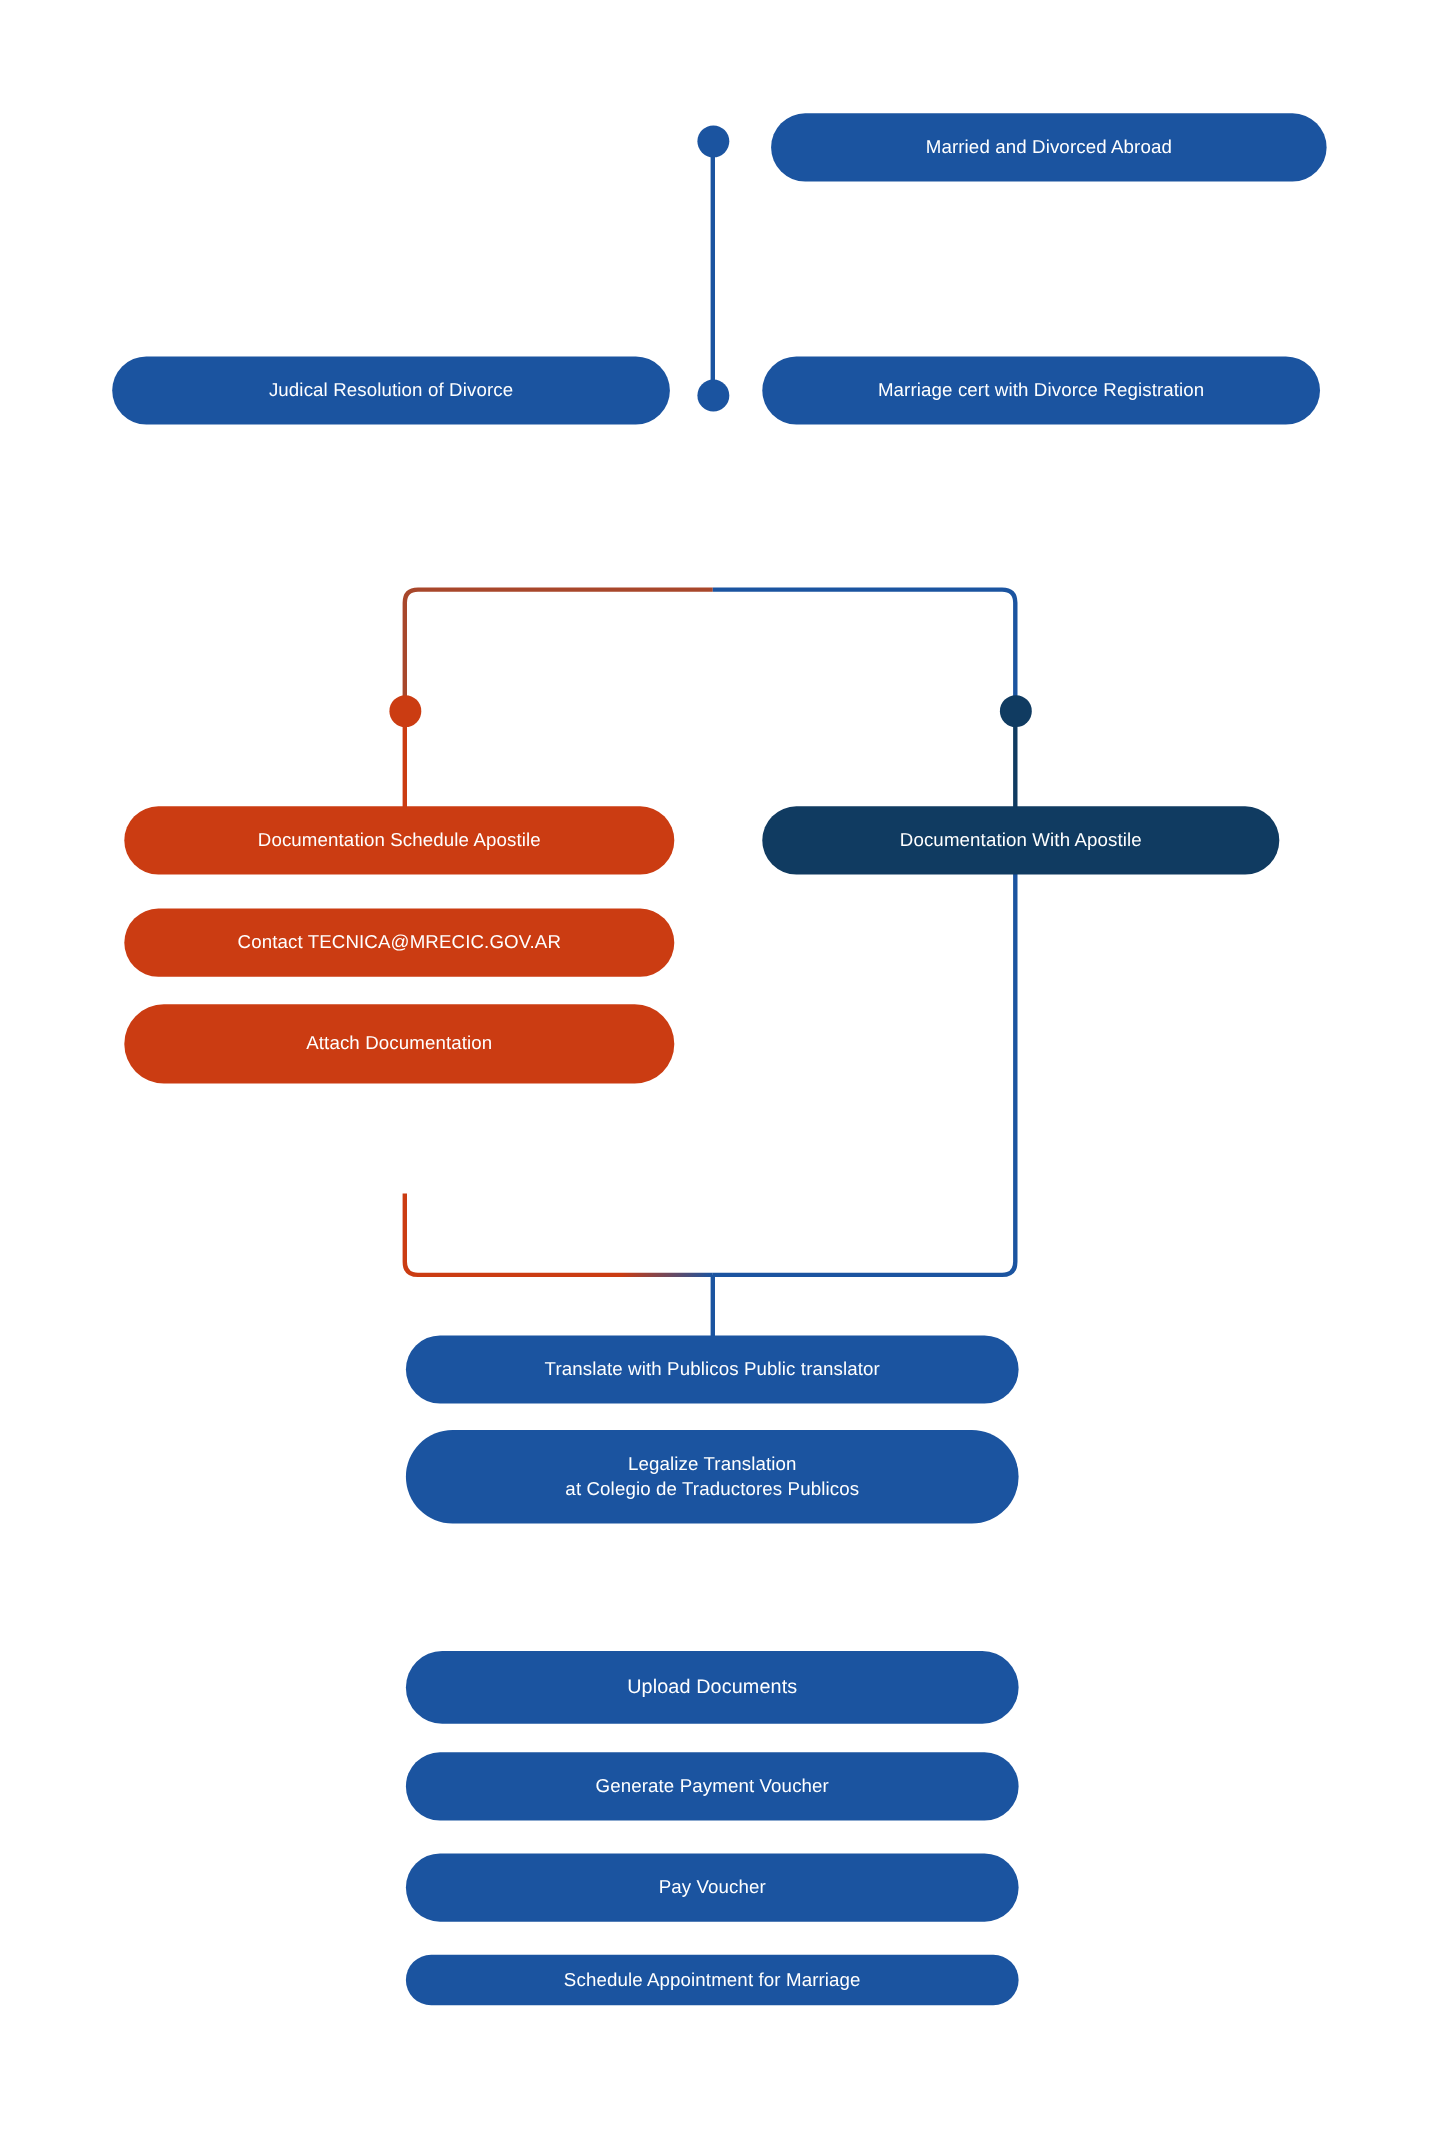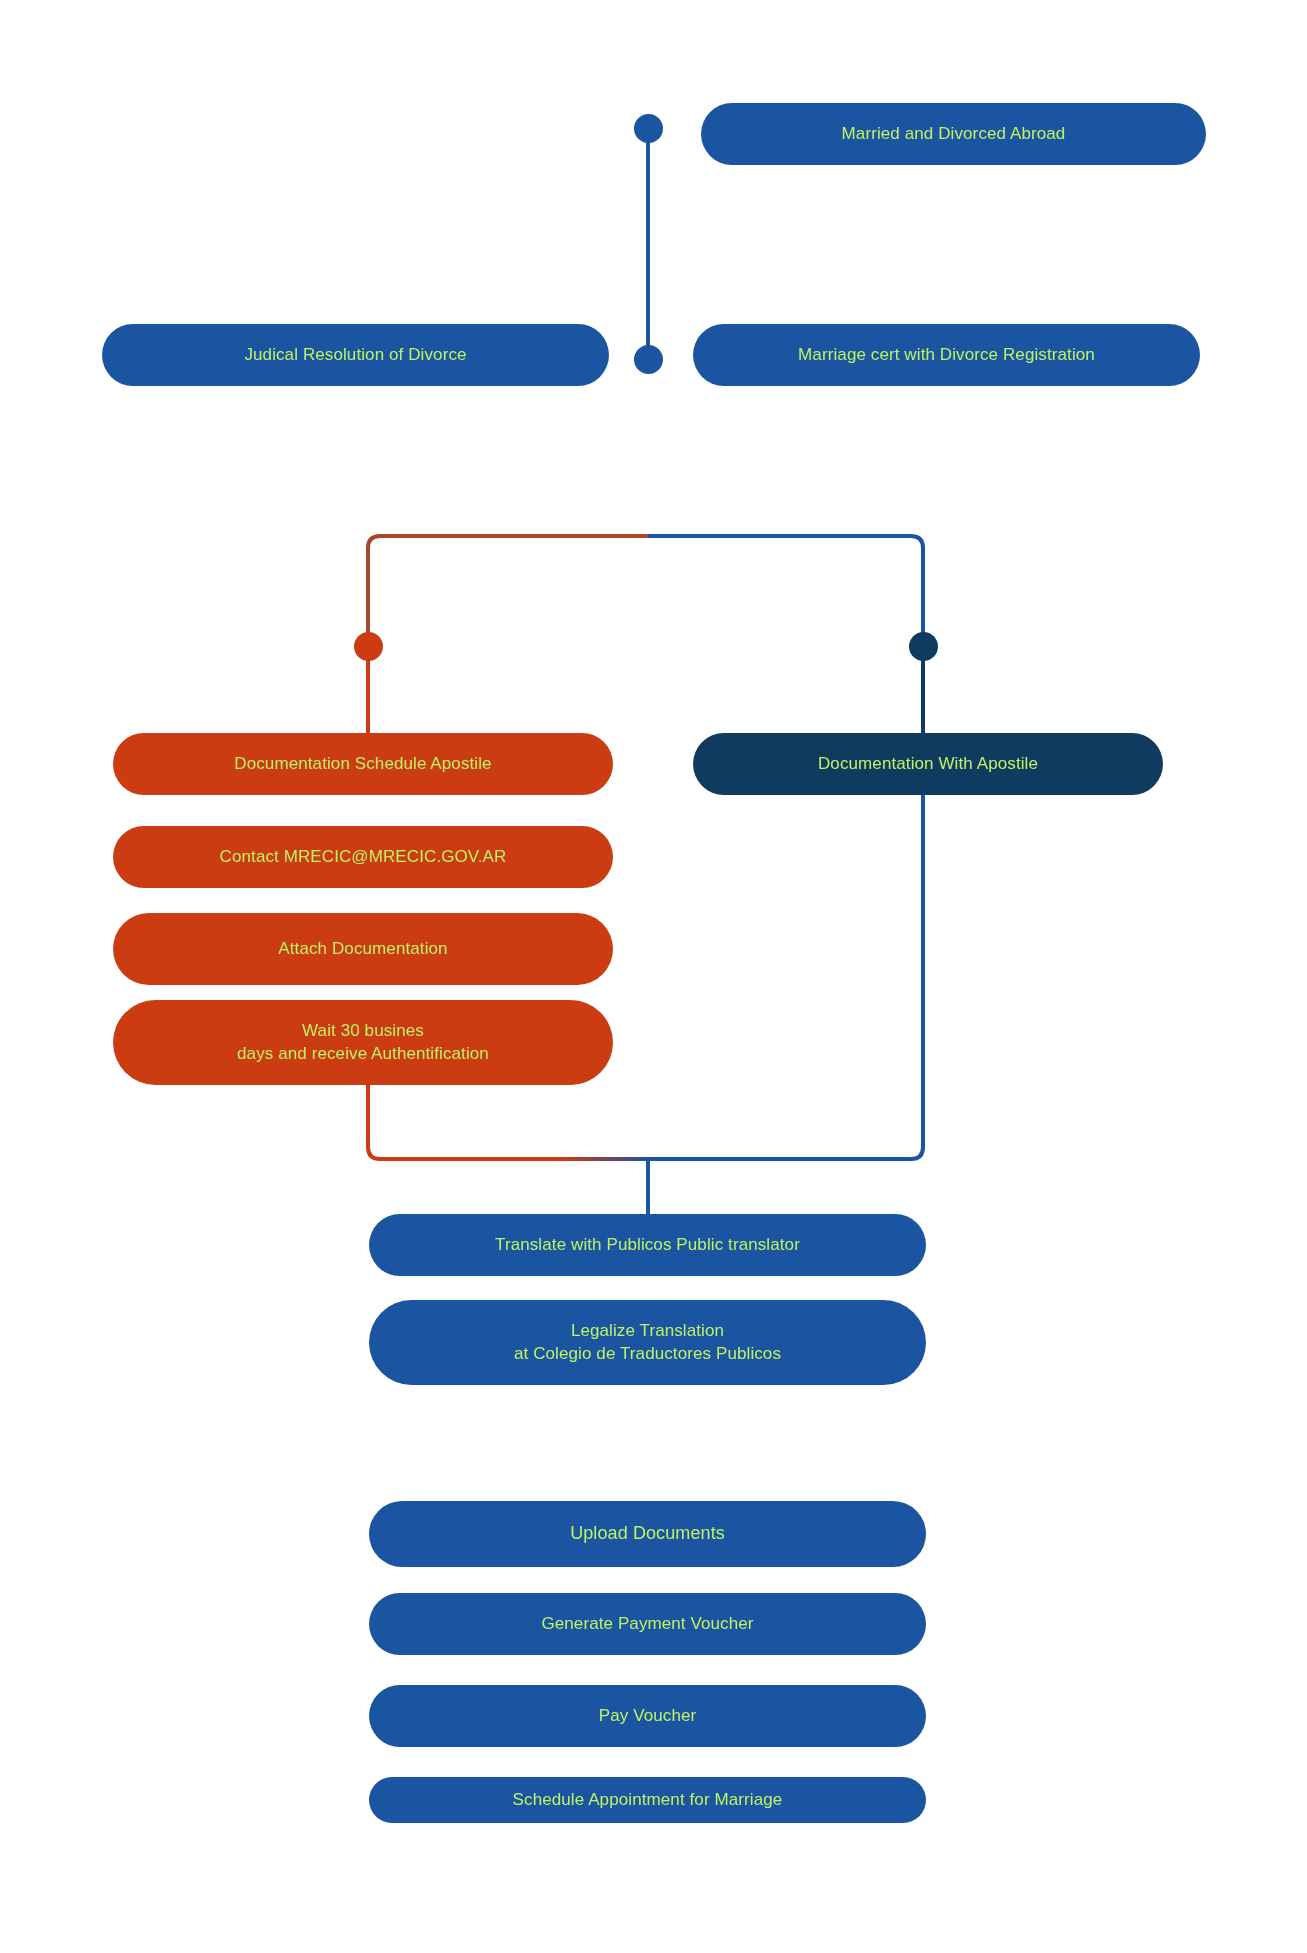--- a/index.html
+++ b/index.html
@@ -26,21 +26,21 @@
     height: 1953px;
     pointer-events: none;
   }
   .node {
     position: absolute;
     box-sizing: border-box;
     display: flex;
     align-items: center;
     justify-content: center;
     text-align: center;
-    color: #bef264;
+    color: #ffffff;
     border-radius: 999px;
     line-height: 1.30;
     letter-spacing: 0.1px;
     padding: 0 18px;
     z-index: 4;
   }
   .node .lbl {
     display: block;
     white-space: pre-line;
   }
@@ -117,31 +117,27 @@
 
   <div class="node red" style="left:113px; top:733px; width:500px; height:62px; font-size:17px;">
     <span class="lbl">Documentation Schedule Apostile</span>
   </div>
 
   <div class="node navy" style="left:693px; top:733px; width:470px; height:62px; font-size:17px;">
     <span class="lbl">Documentation With Apostile</span>
   </div>
 
   <div class="node red" style="left:113px; top:826px; width:500px; height:62px; font-size:17px;">
-    <span class="lbl">Contact MRECIC@MRECIC.GOV.AR</span>
+    <span class="lbl">Contact TECNICA@MRECIC.GOV.AR</span>
   </div>
 
   <div class="node red" style="left:113px; top:913px; width:500px; height:72px; font-size:17px;">
     <span class="lbl">Attach Documentation</span>
   </div>
 
-  <div class="node red" style="left:113px; top:1000px; width:500px; height:85px; font-size:17px;">
-    <span class="lbl">Wait 30 busines
-days and receive Authentification</span>
-  </div>
 
   <div class="node blue" style="left:369px; top:1214px; width:557px; height:62px; font-size:17px;">
     <span class="lbl">Translate with Publicos Public translator</span>
   </div>
 
   <div class="node blue" style="left:369px; top:1300px; width:557px; height:85px; font-size:17px;">
     <span class="lbl">Legalize Translation
 at Colegio de Traductores Publicos</span>
   </div>
 

